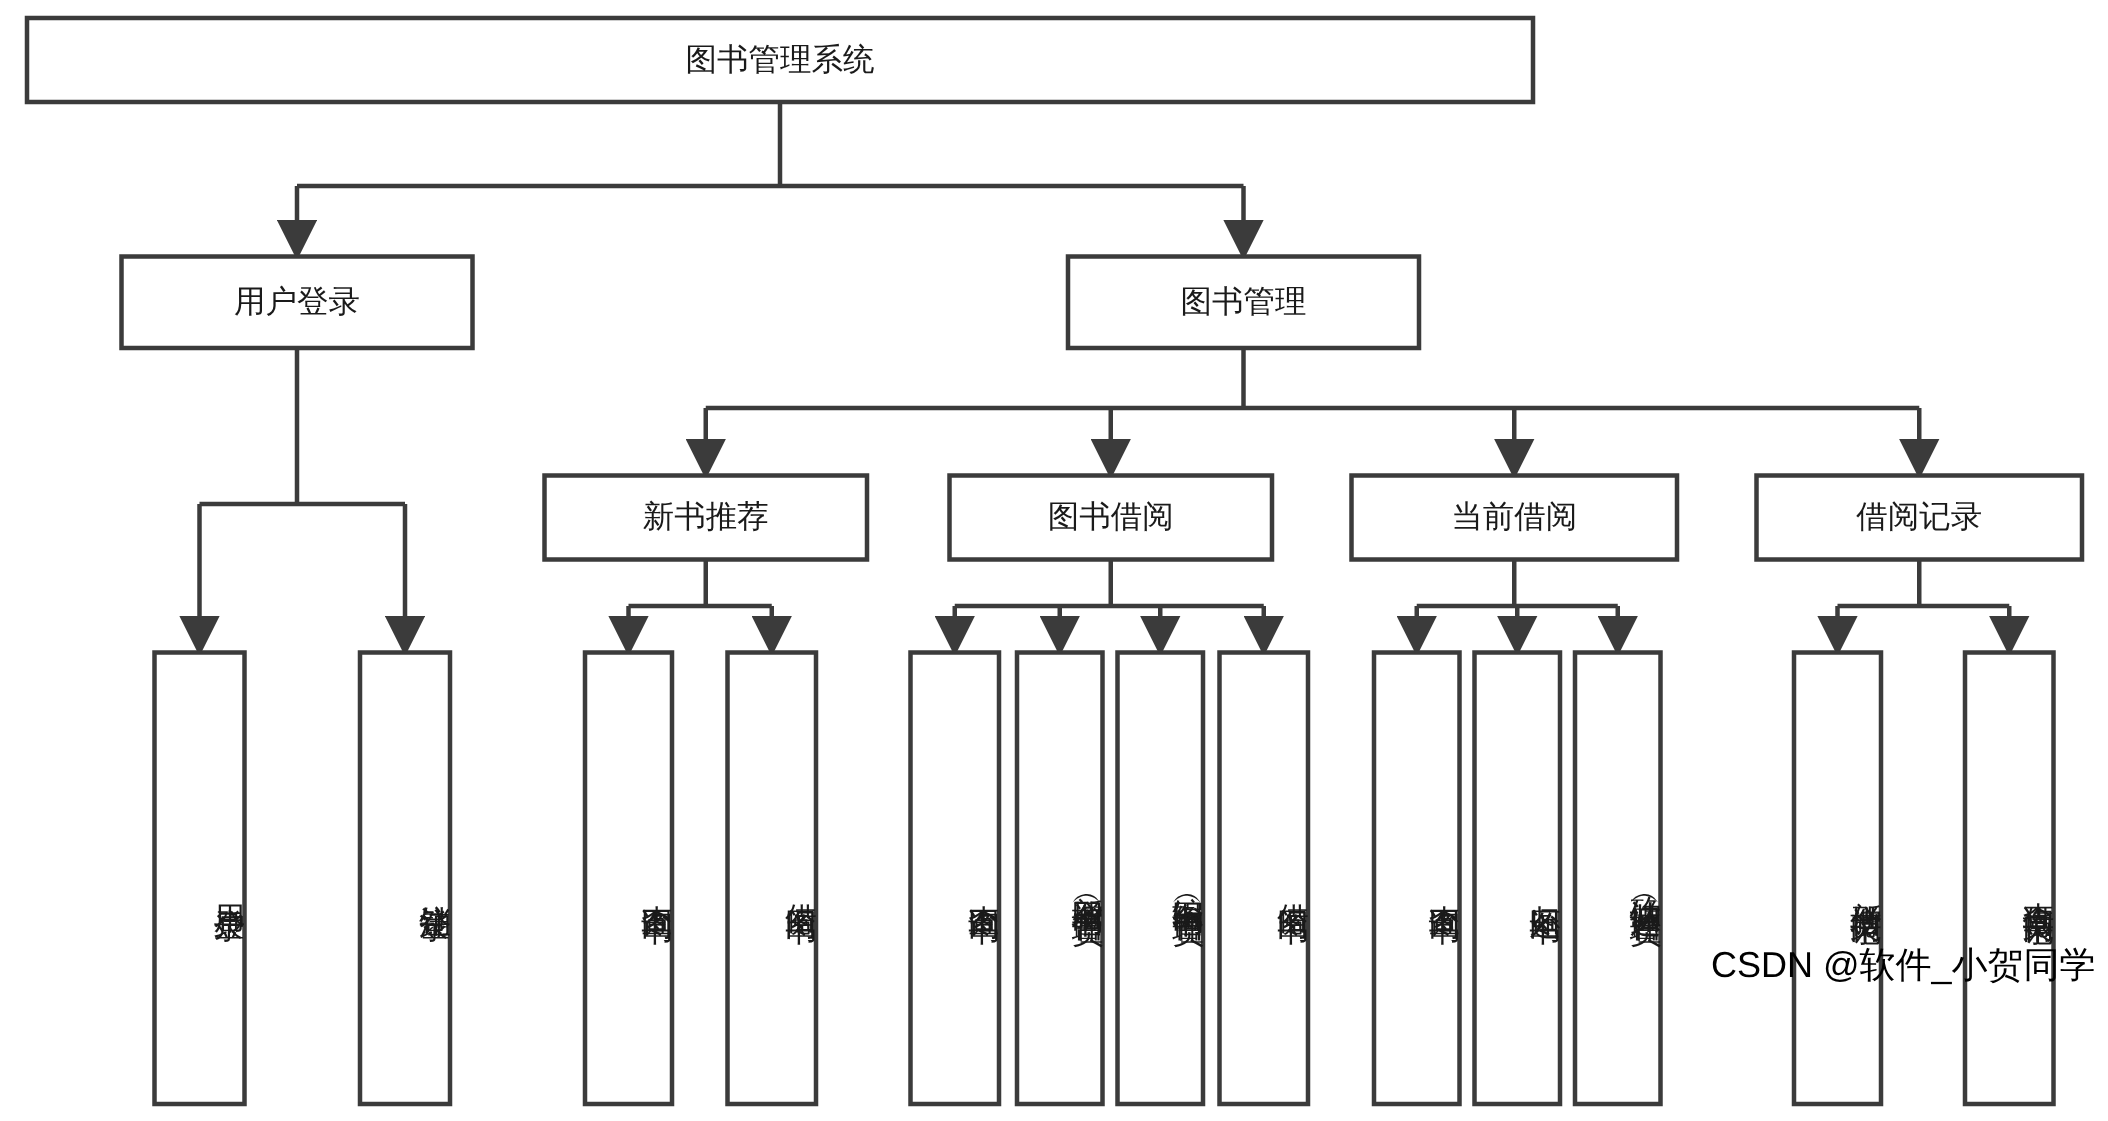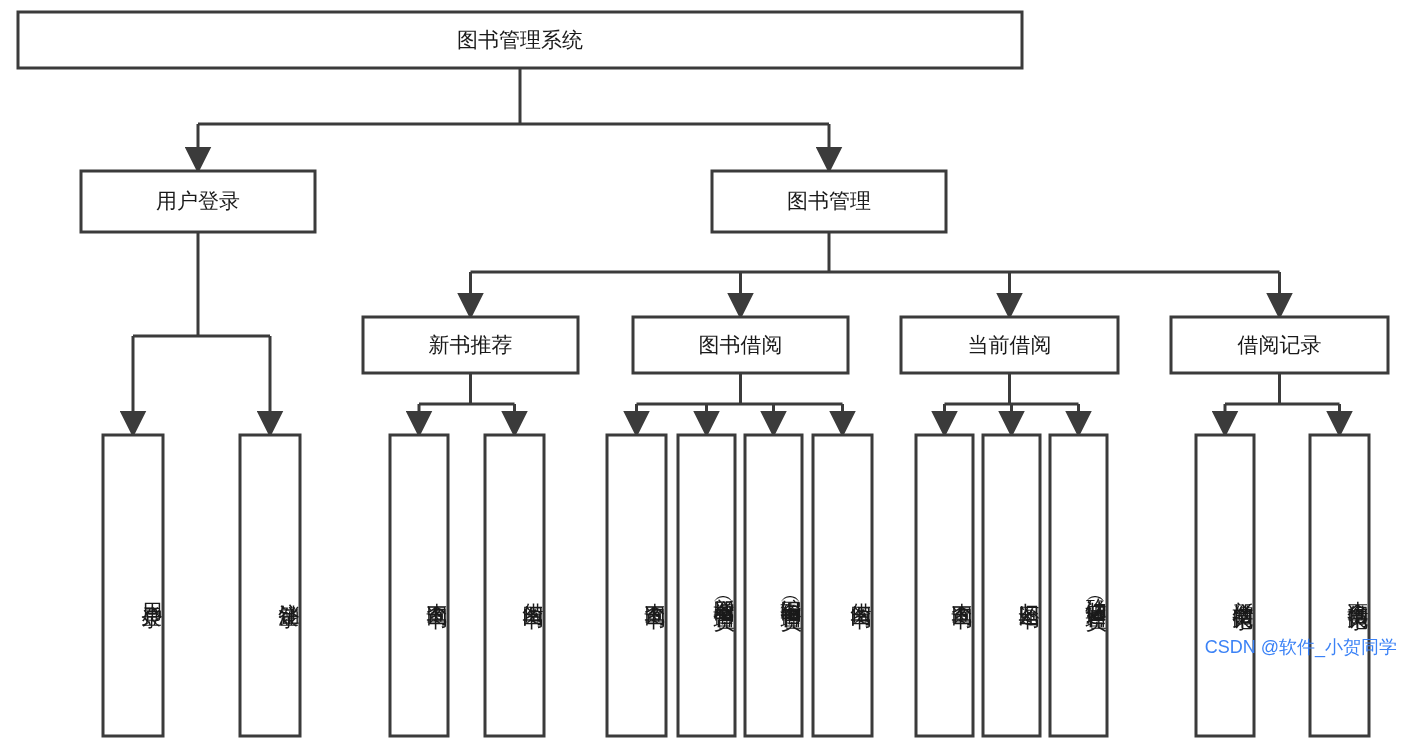--- a/index.html
+++ b/index.html
@@ -61,22 +61,22 @@
     align-items: flex-start;
     justify-content: center;
     white-space: nowrap;
     pointer-events: none;
   }
   .watermark {
     position: absolute;
     right: 8px;
     bottom: 6px;
     font-family: "Liberation Sans", "DejaVu Sans", sans-serif;
-    font-size: 18px;
-    color: #3b82f6;
+    font-size: 24px;
+    color: #000000;
     white-space: nowrap;
   }
 </style>
 </head>
 <body>
 
 <div id="diagram-root">
 
   <svg id="tree-svg" viewBox="0 0 1405 747">
     <defs>

